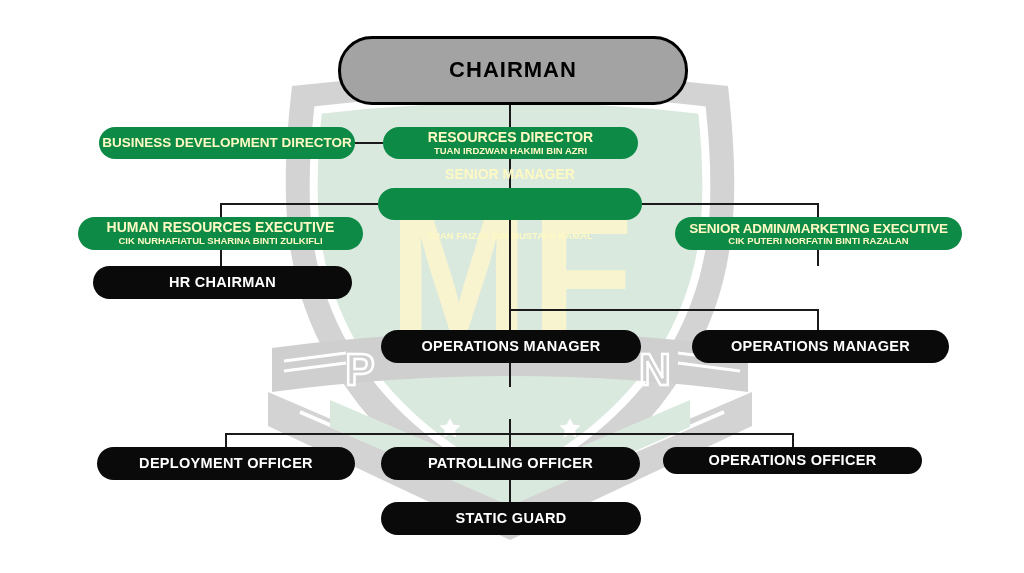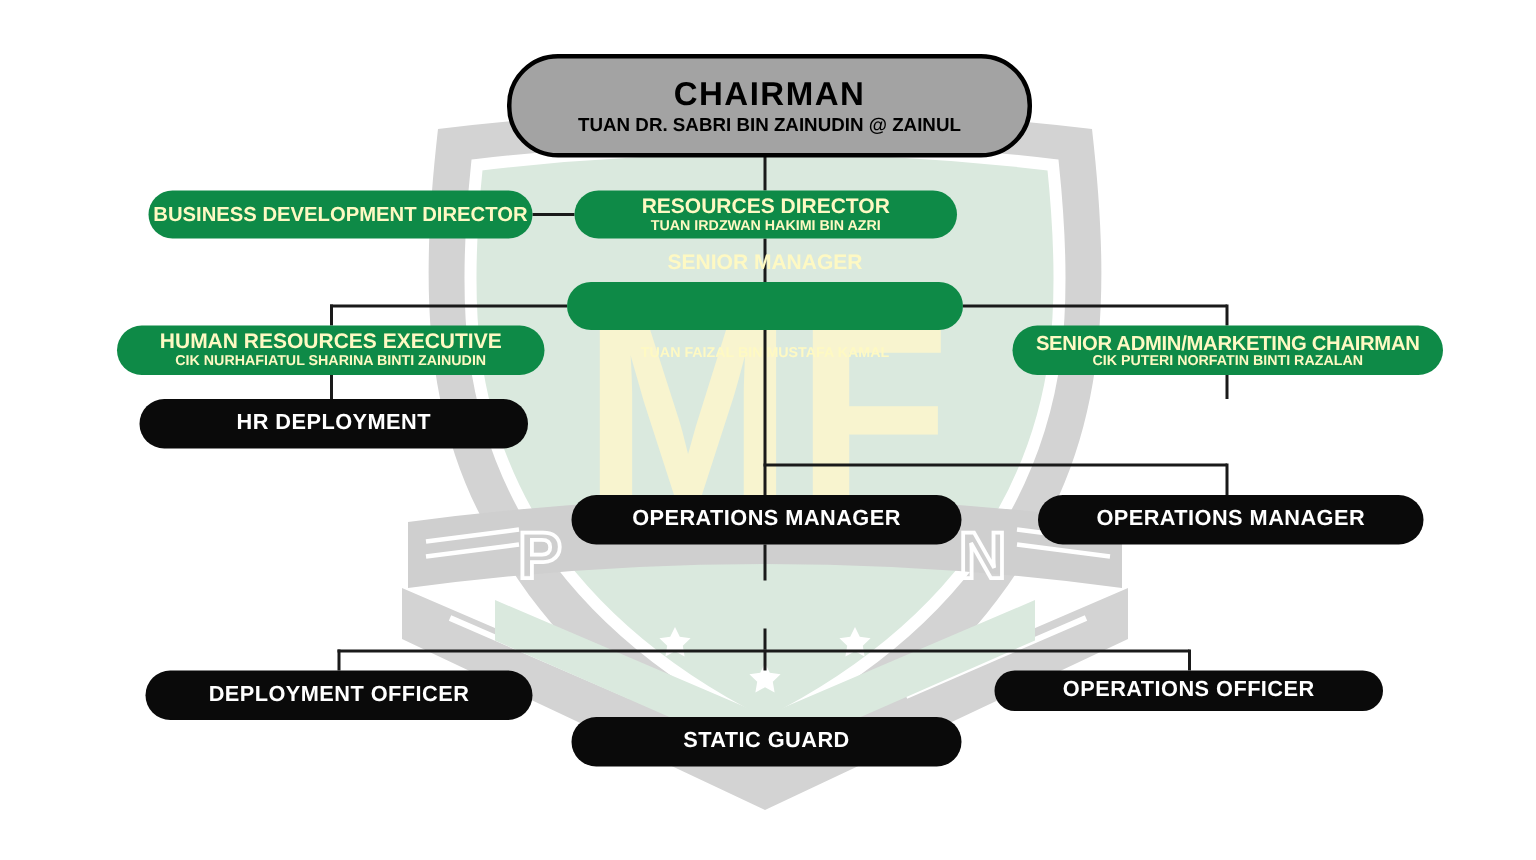--- a/index.html
+++ b/index.html
@@ -38,21 +38,21 @@
   #node-same{left:675px;top:217px;width:287px;height:33px;}
   #node-same .node-title{font-size:13.5px;letter-spacing:-0.2px;}
   #node-hr-exec{left:93px;top:266px;width:259px;height:33px;}
   #node-marketing-exec{left:692px;top:266px;width:257px;height:33px;}
   #node-om-left{left:381px;top:330px;width:260px;height:33px;}
   #node-om-right{left:692px;top:330px;width:257px;height:33px;}
   #node-operations-exec{left:381px;top:387px;width:260px;height:32px;}
   #node-deployment{left:97px;top:447px;width:258px;height:33px;}
   #node-patrolling{left:381px;top:447px;width:259px;height:33px;}
   #node-operations-officer{left:663px;top:447px;width:259px;height:27px;}
-  #node-static-guard{left:381px;top:478px;width:260px;height:33px;}
+  #node-static-guard{left:381px;top:502px;width:260px;height:33px;}
 </style>
 </head>
 <body>
 
 <div id="canvas">
 
   <svg id="watermark" width="1024" height="573" viewBox="0 0 1024 573" aria-hidden="true">
 
     <path fill="#D3D3D3" d="M292,86 Q510,60 728,86 C741,200 736,282 691,360 C651,431 591,482 510,521
          C429,482 369,431 329,360 C284,282 279,200 292,86 Z"></path>
@@ -94,65 +94,67 @@
   <div class="line v" style="left:509px;top:363px;height:24px;"></div>
   <div class="line v" style="left:509px;top:419px;height:14px;"></div>
   <div class="line h" style="left:225px;top:433px;width:568px;"></div>
   <div class="line v" style="left:225px;top:433px;height:14px;"></div>
   <div class="line v" style="left:509px;top:433px;height:14px;"></div>
   <div class="line v" style="left:792px;top:433px;height:14px;"></div>
   <div class="line v" style="left:509px;top:480px;height:22px;"></div>
 
   <div class="node yellow" id="node-chairman">
     <div class="node-title">CHAIRMAN</div>
-    <div class="node-subtitle">TUAN DR. SABRI BIN ZAINUDIN @ ZAINUL</div>
   </div>
 
   <div class="node green" id="node-bdd">
     <div class="node-title">BUSINESS DEVELOPMENT DIRECTOR</div>
   </div>
 
   <div class="node green" id="node-md">
     <div class="node-title">RESOURCES DIRECTOR</div>
     <div class="node-subtitle">TUAN IRDZWAN HAKIMI BIN AZRI</div>
   </div>
 
   <div class="node green" id="node-sm">
     <div class="node-title">SENIOR MANAGER</div>
     <div class="node-subtitle">TUAN FAIZAL BIN MUSTAFA KAMAL</div>
   </div>
 
   <div class="node green" id="node-hre">
     <div class="node-title">HUMAN RESOURCES EXECUTIVE</div>
-    <div class="node-subtitle">CIK NURHAFIATUL SHARINA BINTI ZAINUDIN</div>
+    <div class="node-subtitle">CIK NURHAFIATUL SHARINA BINTI ZULKIFLI</div>
   </div>
 
   <div class="node green" id="node-same">
-    <div class="node-title">SENIOR ADMIN/MARKETING CHAIRMAN</div>
+    <div class="node-title">SENIOR ADMIN/MARKETING EXECUTIVE</div>
     <div class="node-subtitle">CIK PUTERI NORFATIN BINTI RAZALAN</div>
   </div>
 
   <div class="node black" id="node-hr-exec">
-    <div class="node-title">HR DEPLOYMENT</div>
+    <div class="node-title">HR CHAIRMAN</div>
   </div>
 
 
   <div class="node black" id="node-om-left">
     <div class="node-title">OPERATIONS MANAGER</div>
   </div>
 
   <div class="node black" id="node-om-right">
     <div class="node-title">OPERATIONS MANAGER</div>
   </div>
 
 
   <div class="node black" id="node-deployment">
     <div class="node-title">DEPLOYMENT OFFICER</div>
   </div>
 
+  <div class="node black" id="node-patrolling">
+    <div class="node-title">PATROLLING OFFICER</div>
+  </div>
 
   <div class="node black" id="node-operations-officer">
     <div class="node-title">OPERATIONS OFFICER</div>
   </div>
 
   <div class="node black" id="node-static-guard">
     <div class="node-title">STATIC GUARD</div>
   </div>
 
 </div>

